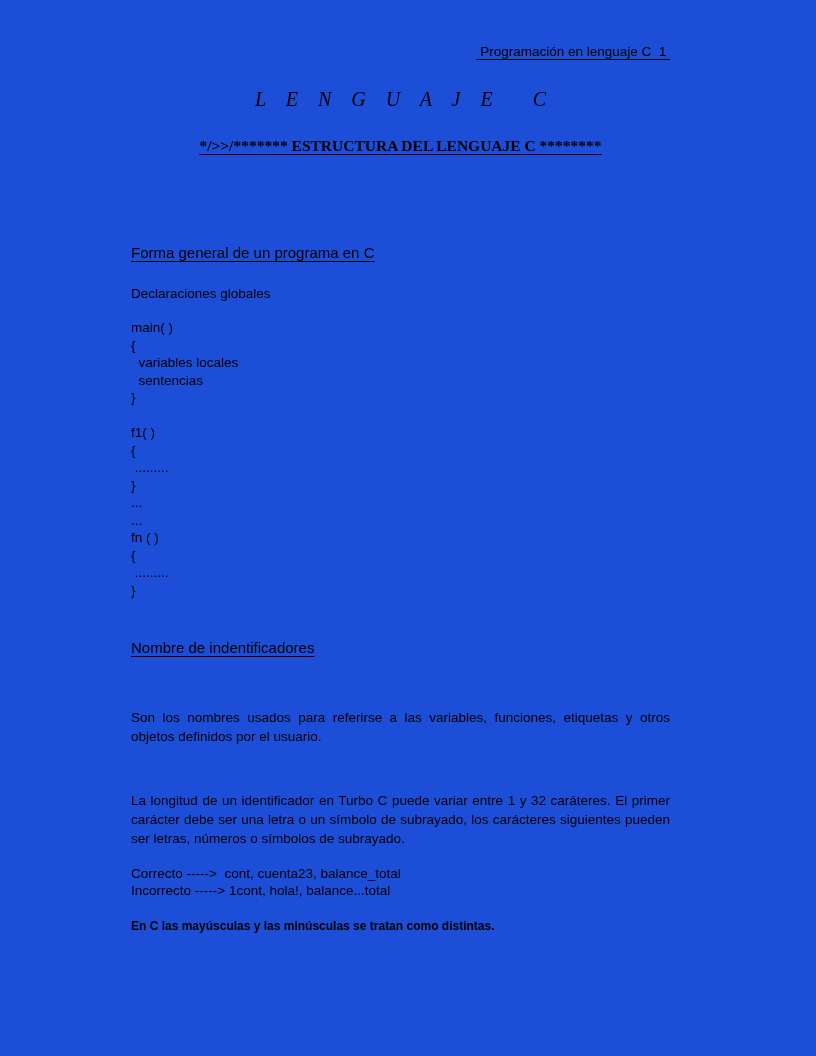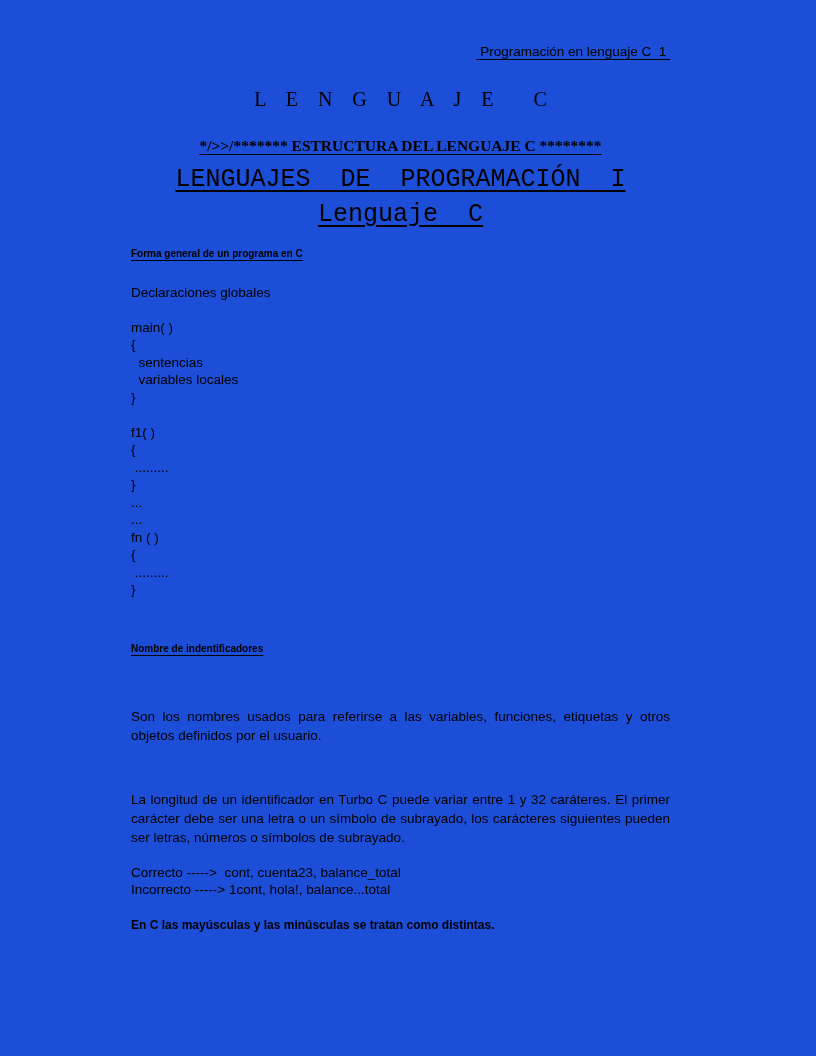--- a/index.html
+++ b/index.html
@@ -43,20 +43,21 @@
   }
 
   
   .banner-letters {
     position: absolute;
     left: 131px;
     top: 86px;
     width: 539px;
     text-align: center;
     font-family: "Liberation Serif", serif;
+    font-style: italic;
     font-size: 20px;
     line-height: 26px;
     white-space: pre;
   }
 
   .banner-stars {
     position: absolute;
     left: 131px;
     top: 124px;
     width: 539px;
@@ -106,22 +107,22 @@
   .content {
     position: absolute;
     left: 131px;
     top: 244px;
     width: 539px;
     font-size: 13.5px;
     line-height: 17.5px;
   }
 
   .section-heading {
-    font-weight: bold;
-    font-size: 10px;
+    font-weight: normal;
+    font-size: 15px;
     line-height: 17px;
     text-decoration: underline;
     text-underline-offset: 3px;
     display: inline-block;
   }
 
   .para {
     font-size: 13.5px;
     line-height: 19px;
     text-align: justify;
@@ -161,39 +162,35 @@
   <div class="doc-header">
     <span class="hdr-text"> Programación en lenguaje C  1 </span>
   </div>
 
   <div class="banner-letters">L    E    N    G    U    A    J    E        C</div>
 
   <div class="banner-stars">
     <span class="stars-inner">*/&gt;&gt;/******* ESTRUCTURA DEL LENGUAJE C ********</span>
   </div>
 
-  <div class="title-block">
-    <span class="title-main"><span class="u">LENGUAJES  DE  PROGRAMACIÓN  I</span></span>
-    <span class="title-sub"><span class="u">Lenguaje  C</span></span>
-  </div>
 
   <div class="content">
 
     <div>
       <div>
         <span class="section-heading">Forma general de un programa en C</span>
       </div>
       <div class="gap-md"></div>
       <div class="plain-line">Declaraciones globales</div>
       <div class="gap-sm"></div>
 
       <div class="code-line">main( )</div>
       <div class="code-line">{</div>
+      <div class="code-line">  variables locales</div>
       <div class="code-line">  sentencias</div>
-      <div class="code-line">  variables locales</div>
       <div class="code-line">}</div>
       <div class="code-line">&nbsp;</div>
       <div class="code-line">f1( )</div>
       <div class="code-line">{</div>
       <div class="code-line"> .........</div>
       <div class="code-line">}</div>
       <div class="code-line">...</div>
       <div class="code-line">...</div>
       <div class="code-line">fn ( )</div>
       <div class="code-line">{</div>

